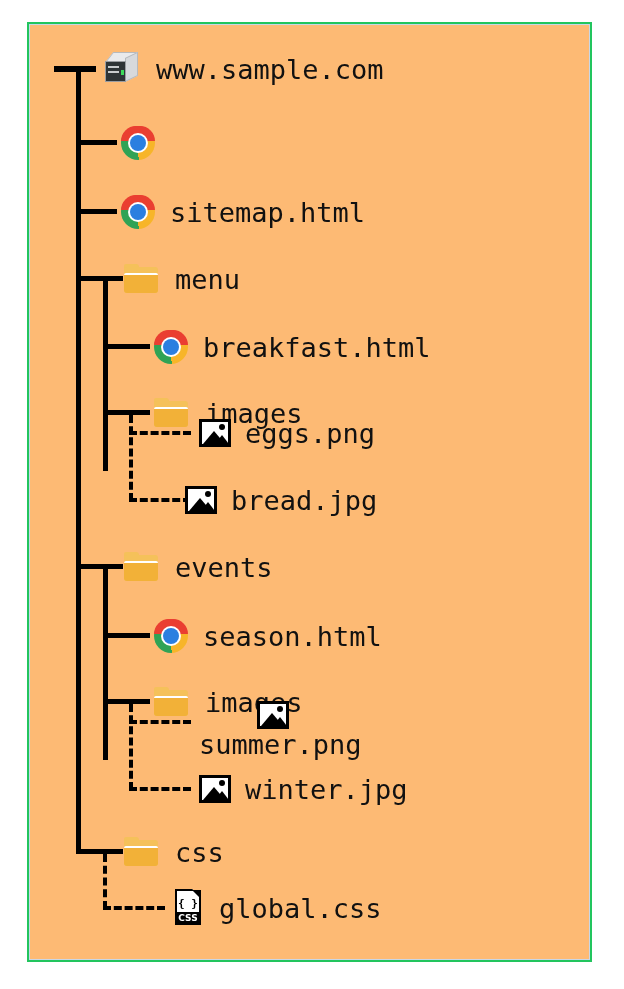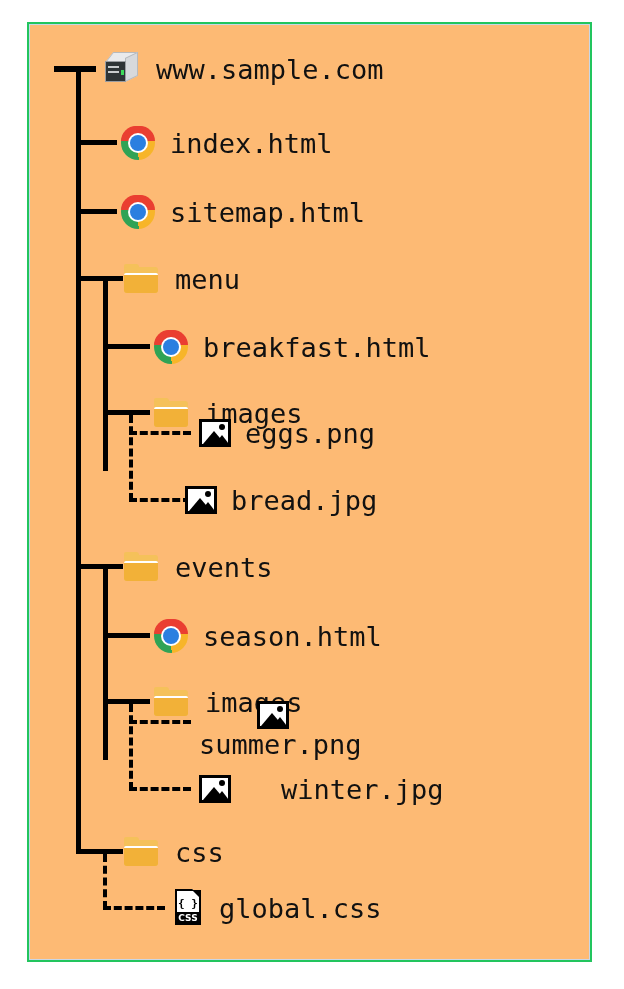--- a/index.html
+++ b/index.html
@@ -312,21 +312,20 @@
       <span class="row-label">www.sample.com</span>
     </div>
 
     <div class="row" style="left:91px; top:96px;">
       <span class="row-icon ic-chrome">
         <span class="disc"></span>
           <span class="redcap"></span>
         <span class="white"></span>
           <span class="blue"></span>
       </span>
-      <span class="row-label">index.html</span>
     </div>
 
     <div class="row" style="left:91px; top:165px;">
       <span class="row-icon ic-chrome">
         <span class="disc"></span>
           <span class="redcap"></span>
         <span class="white"></span>
           <span class="blue"></span>
       </span>
       <span class="row-label">sitemap.html</span>
@@ -417,21 +416,21 @@
         <span class="frame"></span>
         <span class="inner">
           <span class="mount"></span>
             <span class="mount2"></span>
             <span class="sun"></span>
         </span>
       </span>
       <span class="row-label">summer.png</span>
     </div>
 
-    <div class="row" style="left:170px; top:742px;gap:36px;">
+    <div class="row" style="left:170px; top:742px;">
       <span class="row-icon ic-image">
         <span class="frame"></span>
         <span class="inner">
           <span class="mount"></span>
             <span class="mount2"></span>
             <span class="sun"></span>
         </span>
       </span>
       <span class="row-label">winter.jpg</span>
     </div>

